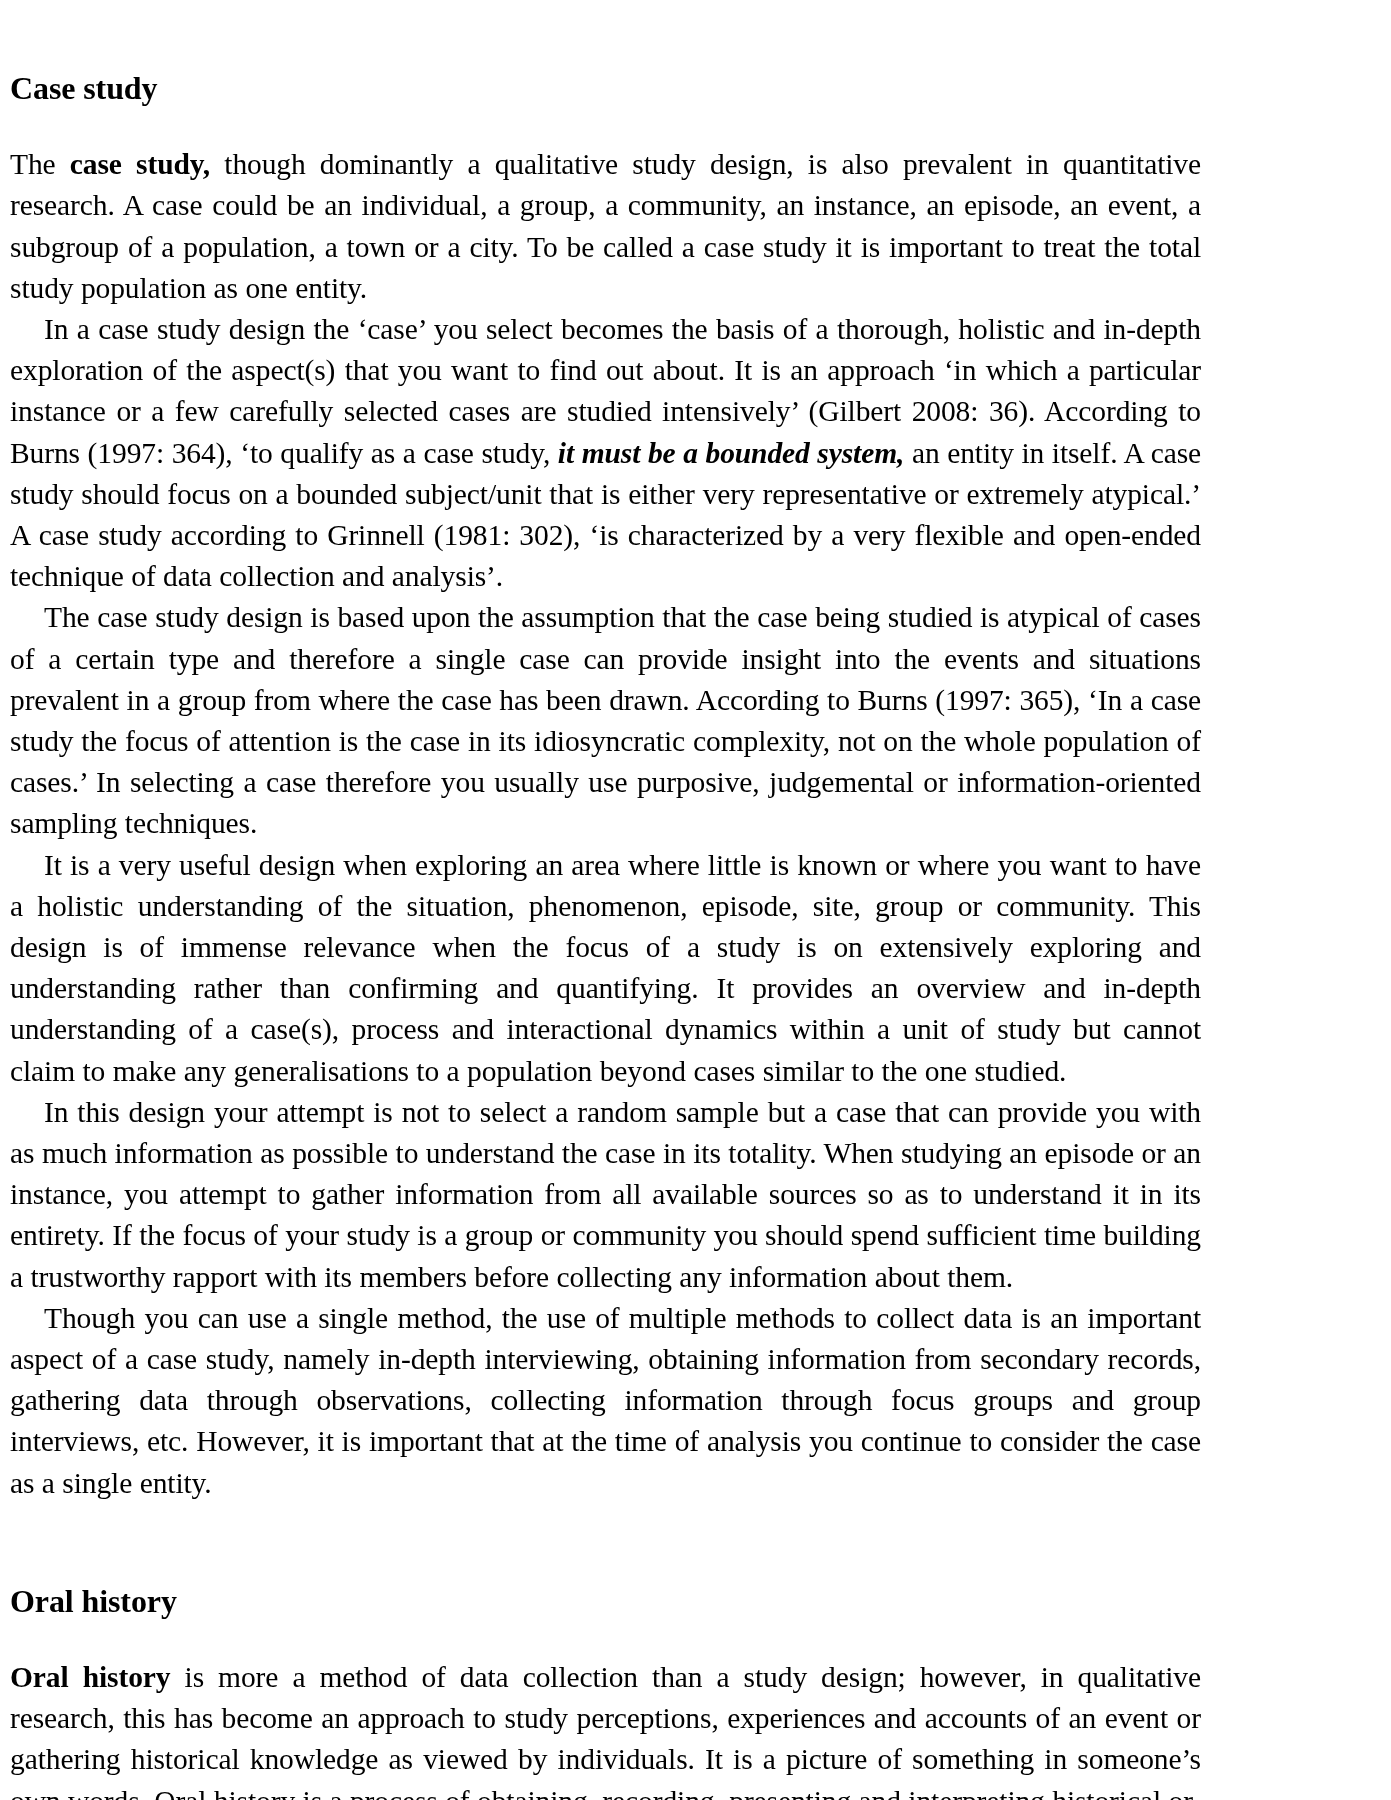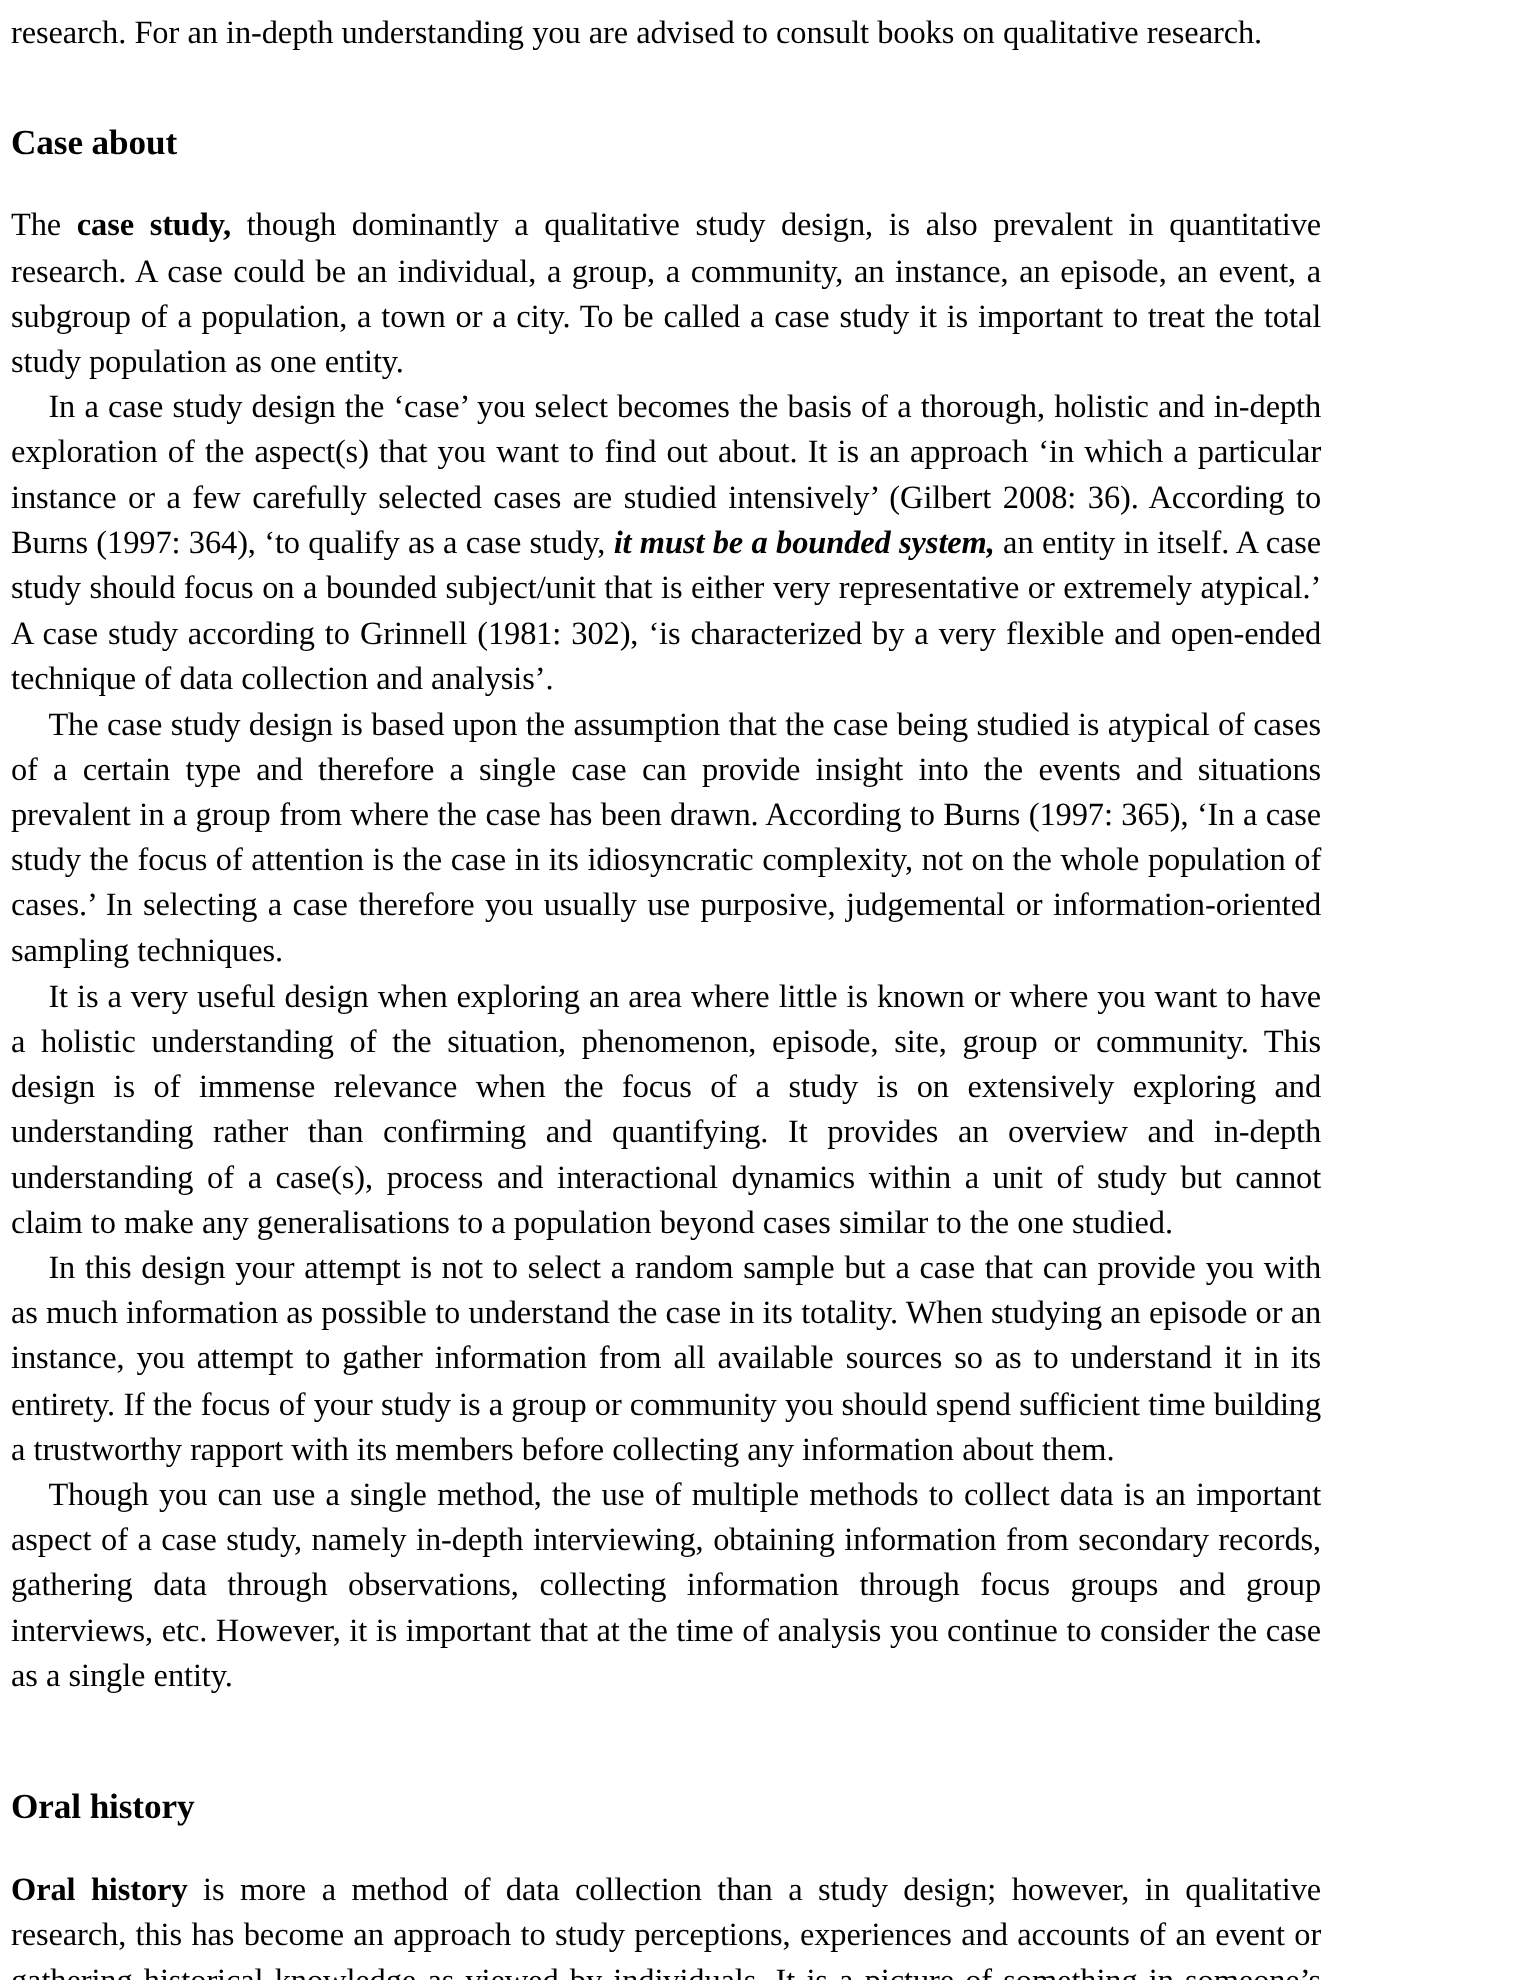--- a/index.html
+++ b/index.html
@@ -52,25 +52,24 @@
   i, em { font-style: italic; font-weight: bold; }
 
   
   .para + .para { margin-top: 0; }
 </style>
 </head>
 <body>
 
 <div class="page">
 
-  <p class="body-text lead-line no-indent">research. For an in-depth understanding you are advised to consult books on qualitative research.</p>
 
   <div class="gap-before-heading"></div>
 
-  <h2 class="section-heading">Case about</h2>
+  <h2 class="section-heading">Case study</h2>
 
   <div class="gap-after-heading"></div>
 
   <div>
     <p class="body-text para no-indent"><span>The </span><b>case study,</b><span> though dominantly a qualitative study design, is also prevalent in quantitative research. A case could be an individual, a group, a community, an instance, an episode, an event, a subgroup of a population, a town or a city. To be called a case study it is important to treat the total study population as one entity.</span></p>
     <p class="body-text para indent"><span>In a case study design the ‘case’ you select becomes the basis of a thorough, holistic and in-depth exploration of the aspect(s) that you want to find out about. It is an approach ‘in which a particular instance or a few carefully selected cases are studied intensively’ (Gilbert 2008: 36). According to Burns (1997: 364), ‘to qualify as a case study, </span><i>it must be a bounded system,</i><span> an entity in itself. A case study should focus on a bounded subject/unit that is either very representative or extremely atypical.’ A case study according to Grinnell (1981: 302), ‘is characterized by a very flexible and open-ended technique of data collection and analysis’.</span></p>
     <p class="body-text para indent"><span>The case study design is based upon the assumption that the case being studied is atypical of cases of a certain type and therefore a single case can provide insight into the events and situations prevalent in a group from where the case has been drawn. According to Burns (1997: 365), ‘In a case study the focus of attention is the case in its idiosyncratic complexity, not on the whole population of cases.’ In selecting a case therefore you usually use purposive, judgemental or information-oriented sampling techniques.</span></p>
     <p class="body-text para indent"><span>It is a very useful design when exploring an area where little is known or where you want to have a holistic understanding of the situation, phenomenon, episode, site, group or community. This design is of immense relevance when the focus of a study is on extensively exploring and understanding rather than confirming and quantifying. It provides an overview and in-depth understanding of a case(s), process and interactional dynamics within a unit of study but cannot claim to make any generalisations to a population beyond cases similar to the one studied.</span></p>
     <p class="body-text para indent"><span>In this design your attempt is not to select a random sample but a case that can provide you with as much information as possible to understand the case in its totality. When studying an episode or an instance, you attempt to gather information from all available sources so as to understand it in its entirety. If the focus of your study is a group or community you should spend sufficient time building a trustworthy rapport with its members before collecting any information about them.</span></p>
     <p class="body-text para indent"><span>Though you can use a single method, the use of multiple methods to collect data is an important aspect of a case study, namely in-depth interviewing, obtaining information from secondary records, gathering data through observations, collecting information through focus groups and group interviews, etc. However, it is important that at the time of analysis you continue to consider the case as a single entity.</span></p>

